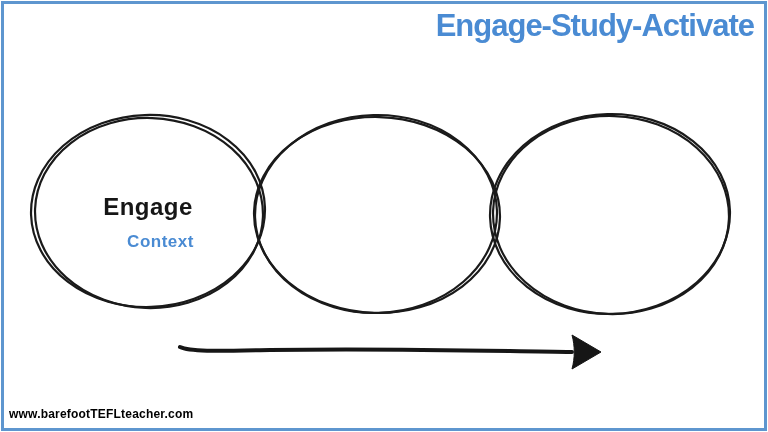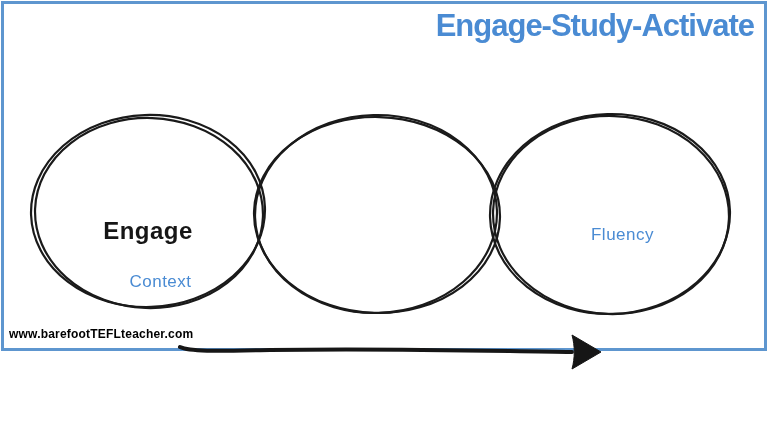--- a/index.html
+++ b/index.html
@@ -8,21 +8,21 @@
     width: 768px;
     height: 432px;
     background: #ffffff;
     font-family: "Liberation Sans", sans-serif;
     overflow: hidden;
   }
   .slide {
     position: absolute;
     inset: 0;
     width: 768px;
-    height: 352px;
+    height: 432px;
     background: #ffffff;
   }
   .frame {
     position: absolute;
     inset: 1px;
     border: 3px solid #5e96cf;
     pointer-events: none;
   }
   .title {
     position: absolute;
@@ -46,27 +46,26 @@
     width: 220px;
     transform: translateX(-50%);
     text-align: center;
   }
   .stage-name {
     font-size: 24px;
     line-height: 26px;
     font-weight: bold;
     color: #161616;
     letter-spacing: 0.5px;
-    margin-top: 24px;
   }
   .stage-sub {
-    margin-top: 28px;
+    margin-top: 12px;
     font-size: 17px;
     line-height: 20px;
-    font-weight: normal;
+    font-weight: bold;
     color: #4a8bd3;
     letter-spacing: 0.5px;
     padding-left: 25px;
   }
   .watermark {
     position: absolute;
     left: 9px;
     bottom: 11px;
     font-size: 12px;
     font-weight: bold;
@@ -109,18 +108,17 @@
 
   <div class="stage" id="stage-engage">
     <div class="stage-name">Engage</div>
     <div class="stage-sub">Context</div>
   </div>
 
   <div class="stage" id="stage-study">
   </div>
 
   <div class="stage" id="stage-activate">
-    <div class="stage-sub">Fluency</div>
   </div>
 
   <div class="watermark">www.barefootTEFLteacher.com</div>
 
 </div>
 
 </body></html>

